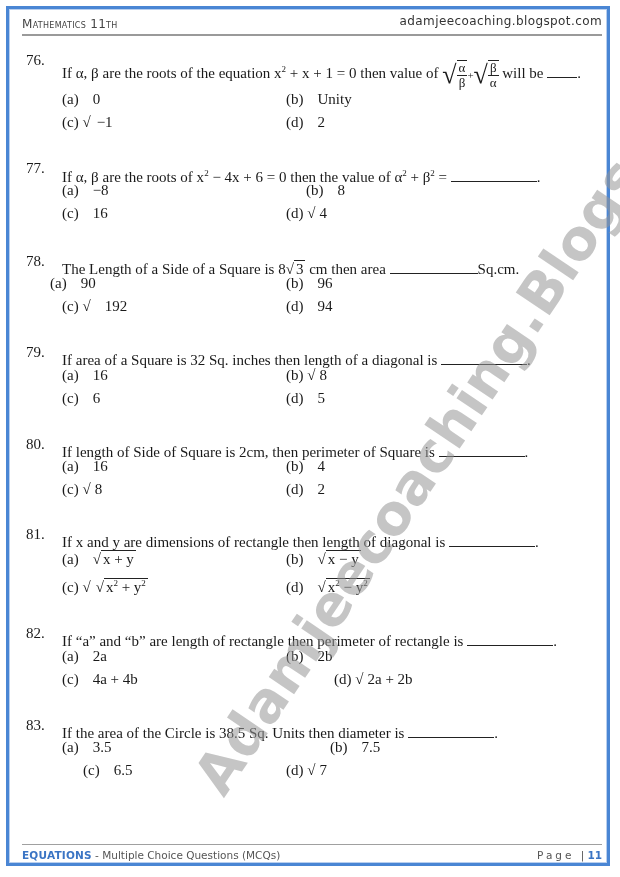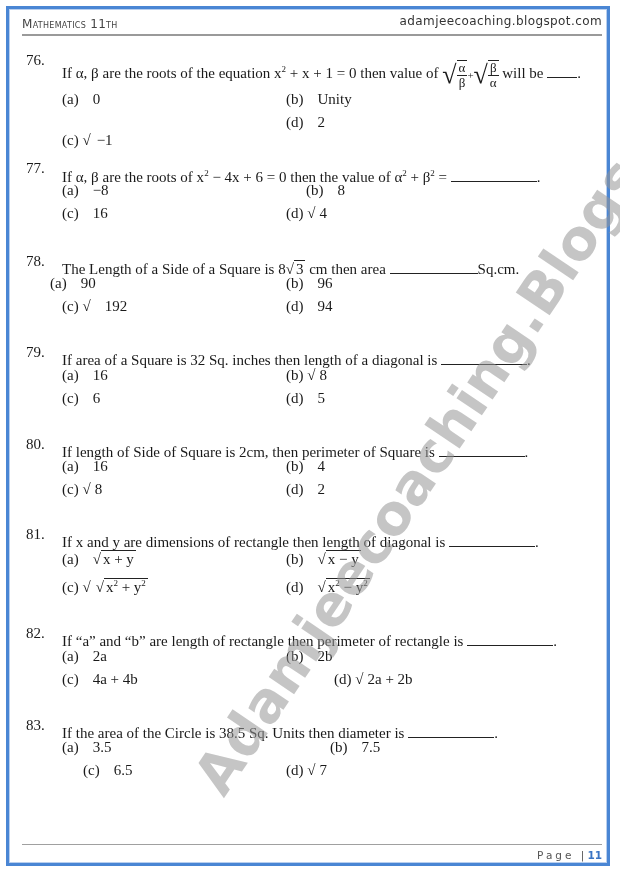--- a/index.html
+++ b/index.html
@@ -52,21 +52,21 @@
         <span class="num">α</span>
         <span>β</span>
       </span><span style="font-size:11px;vertical-align:middle;">+</span><span class="big-root">√</span><span class="frac" style="border-top:1px solid #222;">
         <span class="num">β</span>
         <span>α</span>
       </span><span> will be </span><span class="blank" style="width:30px;"></span><span>.</span>
   </span>
 </div>
 <div class="opt" style="left:62px;top:91px;"><span class="opt-label">(a)</span><span class="opt-val">0</span></div>
 <div class="opt" style="left:286px;top:91px;"><span class="opt-label">(b)</span><span class="opt-val">Unity</span></div>
-<div class="opt" style="left:62px;top:132px;"><span class="opt-label">(c) √</span><span class="opt-val" style="margin-left:6px;">−1</span></div>
+<div class="opt" style="left:62px;top:114px;"><span class="opt-label">(c) √</span><span class="opt-val" style="margin-left:6px;">−1</span></div>
 <div class="opt" style="left:286px;top:114px;"><span class="opt-label">(d)</span><span class="opt-val">2</span></div>
 
 <div class="q" style="top:160px;">
   <span class="q-num">77.</span>
   <span class="q-text"><span>If  α, β are the roots of x</span><sup>2</sup><span> − 4x + 6 = 0 then the value of α</span><sup>2</sup><span> + β</span><sup>2</sup><span> = </span><span class="blank" style="width:86px;"></span><span>.</span></span>
 </div>
 <div class="opt" style="left:62px;top:182px;"><span class="opt-label">(a)</span><span class="opt-val">−8</span></div>
 <div class="opt" style="left:286px;top:182px;margin-left:20px;"><span class="opt-label">(b)</span><span class="opt-val">8</span></div>
 <div class="opt" style="left:62px;top:205px;"><span class="opt-label">(c)</span><span class="opt-val">16</span></div>
 <div class="opt" style="left:286px;top:205px;"><span class="opt-label">(d) √</span><span class="opt-val" style="margin-left:4px;">4</span></div>
@@ -121,14 +121,15 @@
   <span class="q-text"><span>If the area of the Circle is 38.5 Sq. Units then diameter is </span><span class="blank" style="width:86px;"></span><span>.</span></span>
 </div>
 <div class="opt" style="left:62px;top:739px;"><span class="opt-label">(a)</span><span class="opt-val">3.5</span></div>
 <div class="opt" style="left:286px;top:739px;margin-left:44px;"><span class="opt-label">(b)</span><span class="opt-val">7.5</span></div>
 <div class="opt" style="left:62px;top:762px;margin-left:21px;"><span class="opt-label">(c)</span><span class="opt-val">6.5</span></div>
 <div class="opt" style="left:286px;top:762px;"><span class="opt-label">(d) √</span><span class="opt-val" style="margin-left:4px;">7</span></div>
 
 <div class="watermark">Adamjeecoaching.Blogspot.com</div>
 
 <div class="ftr">
+  <span class="ftr-left"><span class="ftr-topic">EQUATIONS</span><span> - Multiple Choice Questions (MCQs)</span></span>
   <span class="ftr-right"><span>Page |</span><span class="ftr-num">11</span></span>
 </div>
 
 </body></html>

